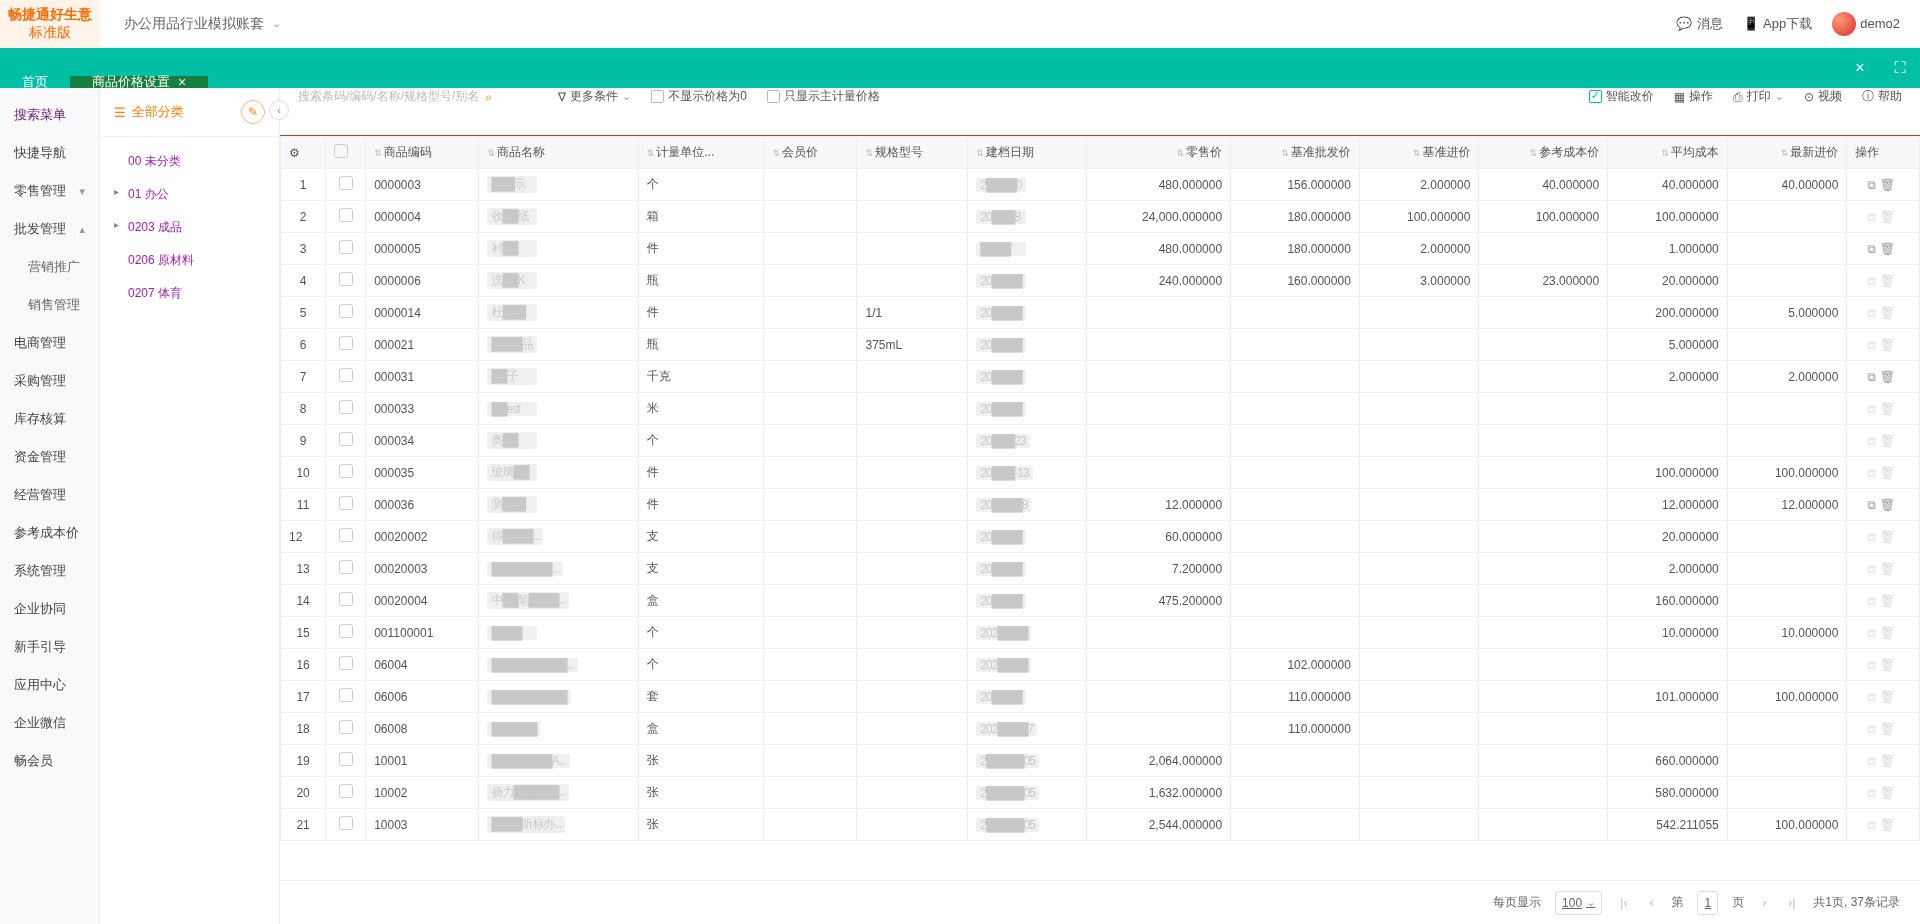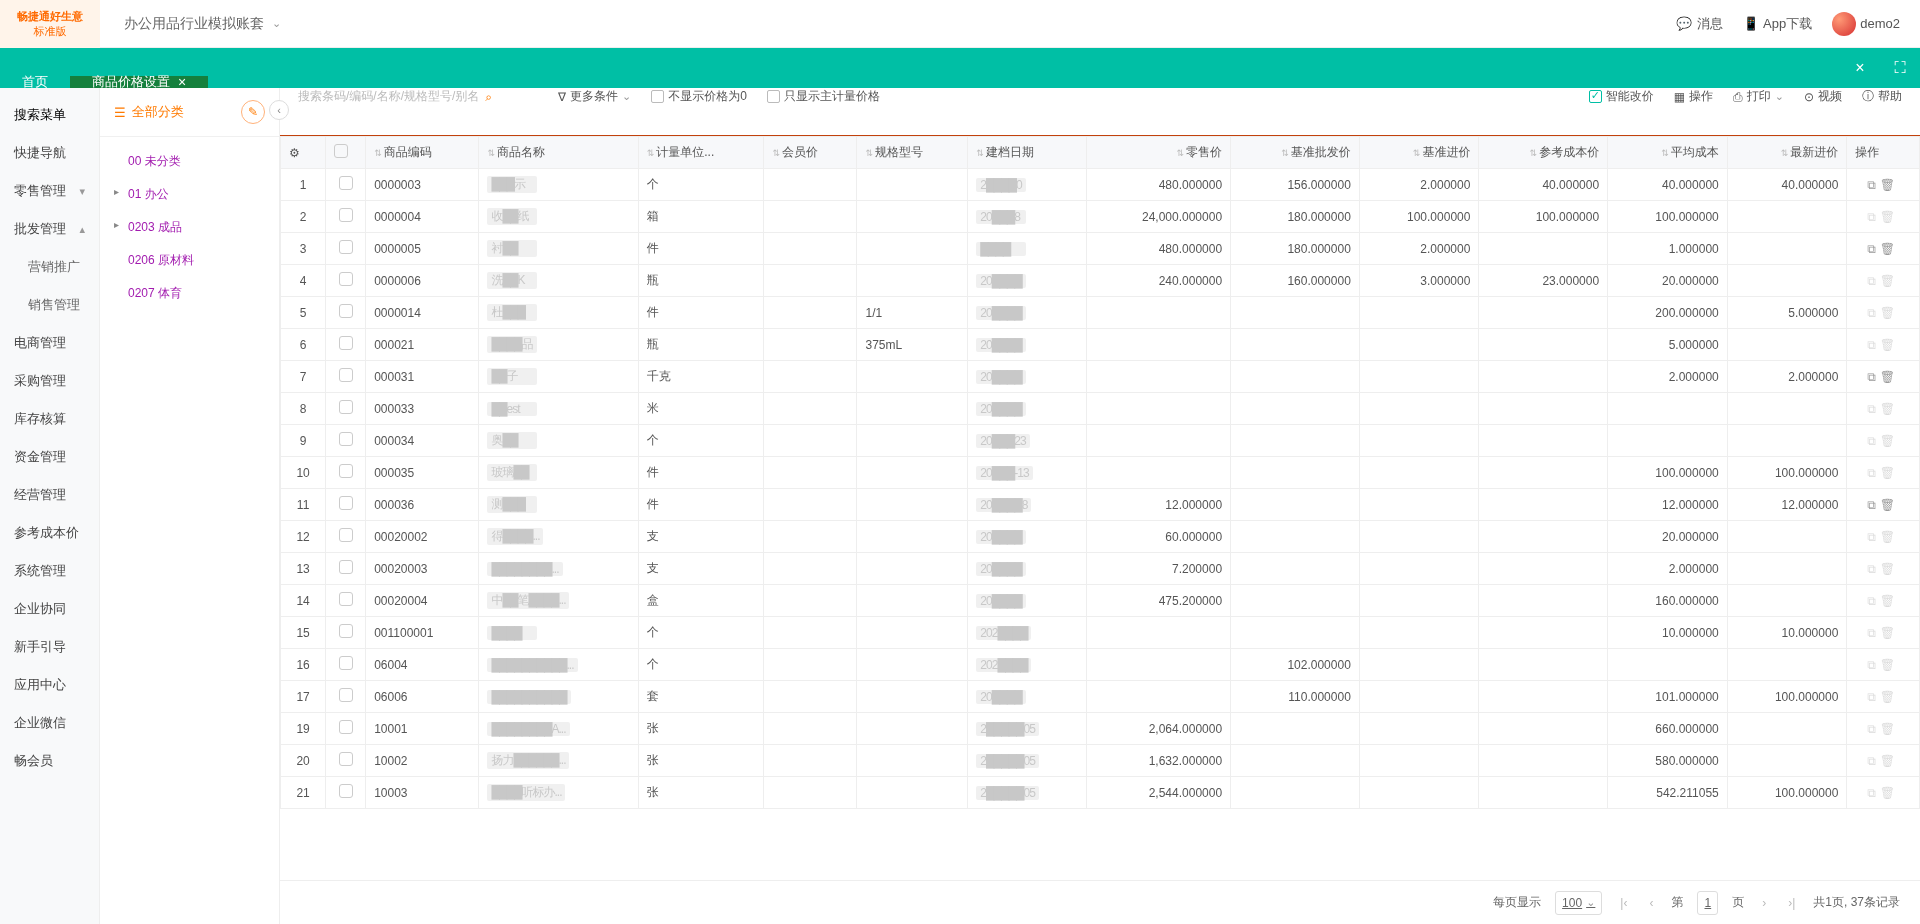--- a/index.html
+++ b/index.html
@@ -1,36 +1,36 @@
 <!DOCTYPE html>
 <html><head>
 <meta charset="utf-8">
 <style>
 * { margin: 0; padding: 0; box-sizing: border-box; font-family: "Microsoft YaHei", -apple-system, sans-serif; }
 body { font-size: 12px; color: #333; background: #fff; width: 1920px; height: 924px; overflow: hidden; }
 .topbar { height: 48px; display: flex; align-items: center; border-bottom: 1px solid #eee; }
-.logo-area { width: 100px; height: 48px; background: #fff4ea; display: flex; flex-direction: column; align-items: center; justify-content: center; font-size: 11px; color: #ff6a00; }
+.logo-area { width: 100px; height: 48px; background: #fff4ea; display: flex; flex-direction: column; align-items: center; justify-content: center; font-size: 14px; color: #ff6a00; }
 .logo-text { font-weight: bold; }
 .account-type { font-size: 14px; color: #666; padding: 0 24px; display: flex; align-items: center; gap: 8px; }
 .topbar-right { margin-left: auto; display: flex; align-items: center; gap: 20px; padding-right: 20px; font-size: 13px; color: #555; }
 .topbar-item { display: flex; align-items: center; gap: 4px; cursor: pointer; }
 .avatar { width: 24px; height: 24px; border-radius: 50%; background: radial-gradient(circle at 30% 30%, #ff9a76, #d63031); }
 
 .tabs-bar { height: 40px; background: #00bfa5; display: flex; align-items: stretch; color: #fff; font-size: 13px; }
 .tab { padding: 0 22px; display: flex; align-items: center; gap: 8px; cursor: pointer; margin-top: 28px; }
 .tab.active { background: #15803d; }
 .tab-close { font-size: 14px; }
 .tabs-spacer { flex: 1; }
 .tabs-icon { width: 40px; display: flex; align-items: center; justify-content: center; cursor: pointer; font-size: 16px; }
 
 .layout { display: flex; height: calc(924px - 48px - 40px); }
 .sidebar { width: 100px; background: #f8f9fa; border-right: 1px solid #eee; padding-top: 8px; overflow-y: auto; font-size: 13px; color: #444; }
 .side-item { padding: 10px 14px; cursor: pointer; display: flex; align-items: center; justify-content: space-between; }
 .side-item.sub { padding-left: 28px; color: #666; }
-.side-search { padding: 10px 14px; color: #000000; }
+.side-search { padding: 10px 14px; color: #701a75; }
 
 .mid-sidebar { width: 180px; border-right: 1px solid #eee; position: relative; }
 .mid-header { display: flex; align-items: center; justify-content: space-between; padding: 12px 14px; border-bottom: 1px solid #f0f0f0; }
 .mid-title { color: #ff7a00; font-size: 13px; display: flex; align-items: center; gap: 6px; }
 .mid-edit { width: 24px; height: 24px; border: 1px solid #ffb27a; border-radius: 50%; display: flex; align-items: center; justify-content: center; color: #ff7a00; cursor: pointer; font-size: 12px; }
 .mid-collapse { position: absolute; top: 12px; right: -10px; width: 20px; height: 20px; border-radius: 50%; background: #fff; border: 1px solid #ddd; display: flex; align-items: center; justify-content: center; color: #888; cursor: pointer; font-size: 11px; }
 .tree { padding: 8px 0; font-size: 12px; }
 .tree-item { padding: 8px 10px 8px 28px; cursor: pointer; color: #a21caf; position: relative; }
 .tree-item.has-children::before { content: "▸"; position: absolute; left: 14px; color: #888; font-size: 10px; }
 
@@ -430,21 +430,21 @@
               <td><span class="blur-box">20████8</span></td>
               <td class="num-col">12.000000</td>
               <td class="num-col"></td>
               <td class="num-col"></td>
               <td class="num-col"></td>
               <td class="num-col">12.000000</td>
               <td class="num-col">12.000000</td>
               <td class="action-cell"><span class="action-ic" style="opacity:1">⧉</span><span class="action-ic" style="opacity:1">🗑</span></td>
             </tr>
             <tr>
-              <td style="text-align:center">12</td>
+              <td style="text-align:left">12</td>
               <td class="checkbox-cell"><span class="row-checkbox"></span></td>
               <td>00020002</td>
               <td><span class="blur-box">得████...</span></td>
               <td>支</td>
               <td></td>
               <td></td>
               <td><span class="blur-box">20████</span></td>
               <td class="num-col">60.000000</td>
               <td class="num-col"></td>
               <td class="num-col"></td>
@@ -529,20 +529,37 @@
               <td>套</td>
               <td></td>
               <td></td>
               <td><span class="blur-box">20████</span></td>
               <td class="num-col"></td>
               <td class="num-col">110.000000</td>
               <td class="num-col"></td>
               <td class="num-col"></td>
               <td class="num-col">101.000000</td>
               <td class="num-col">100.000000</td>
+              <td class="action-cell"><span class="action-ic" style="opacity:0.35">⧉</span><span class="action-ic" style="opacity:0.35">🗑</span></td>
+            </tr>
+            <tr>
+              <td style="text-align:center">18</td>
+              <td class="checkbox-cell"><span class="row-checkbox"></span></td>
+              <td>06008</td>
+              <td><span class="blur-box">██████</span></td>
+              <td>盒</td>
+              <td></td>
+              <td></td>
+              <td><span class="blur-box">202████7</span></td>
+              <td class="num-col"></td>
+              <td class="num-col">110.000000</td>
+              <td class="num-col"></td>
+              <td class="num-col"></td>
+              <td class="num-col"></td>
+              <td class="num-col"></td>
               <td class="action-cell"><span class="action-ic" style="opacity:0.35">⧉</span><span class="action-ic" style="opacity:0.35">🗑</span></td>
             </tr>
             <tr>
               <td style="text-align:center">19</td>
               <td class="checkbox-cell"><span class="row-checkbox"></span></td>
               <td>10001</td>
               <td><span class="blur-box">████████A...</span></td>
               <td>张</td>
               <td></td>
               <td></td>

